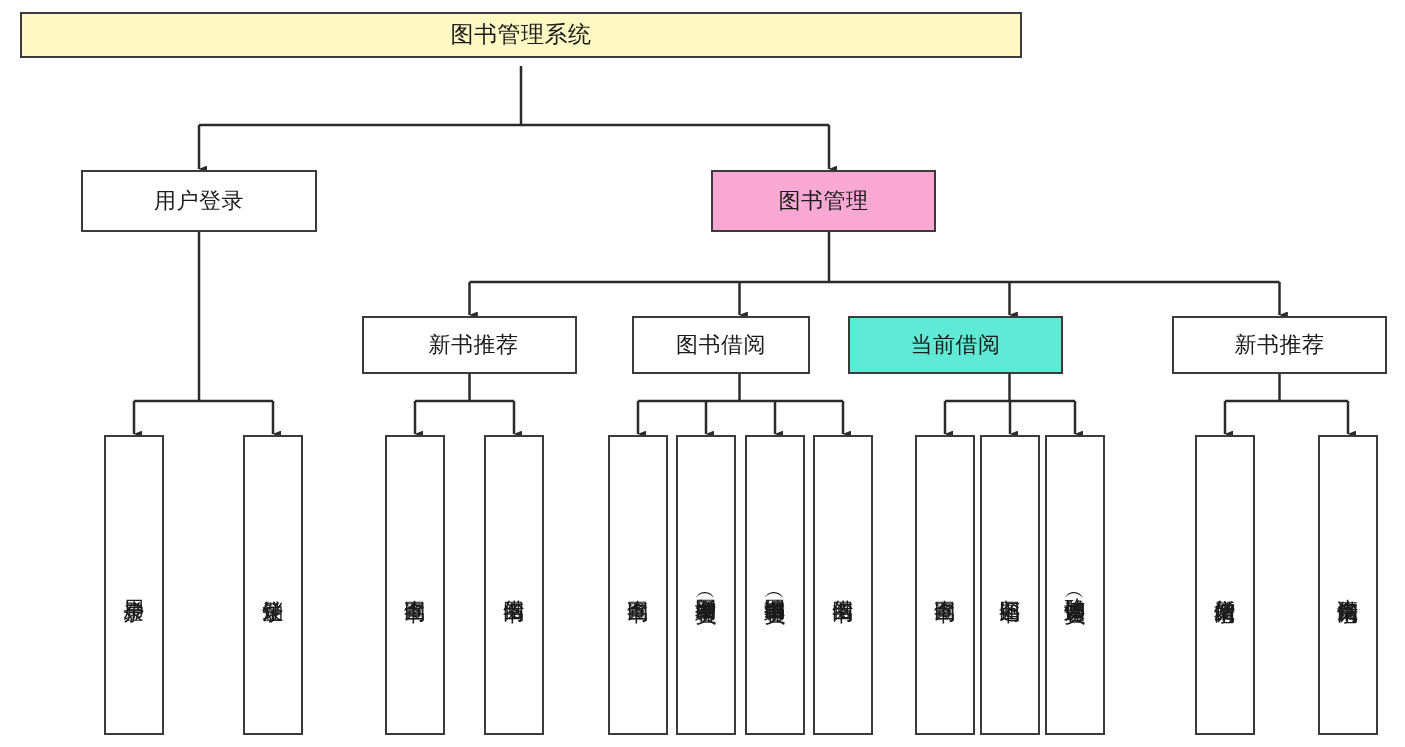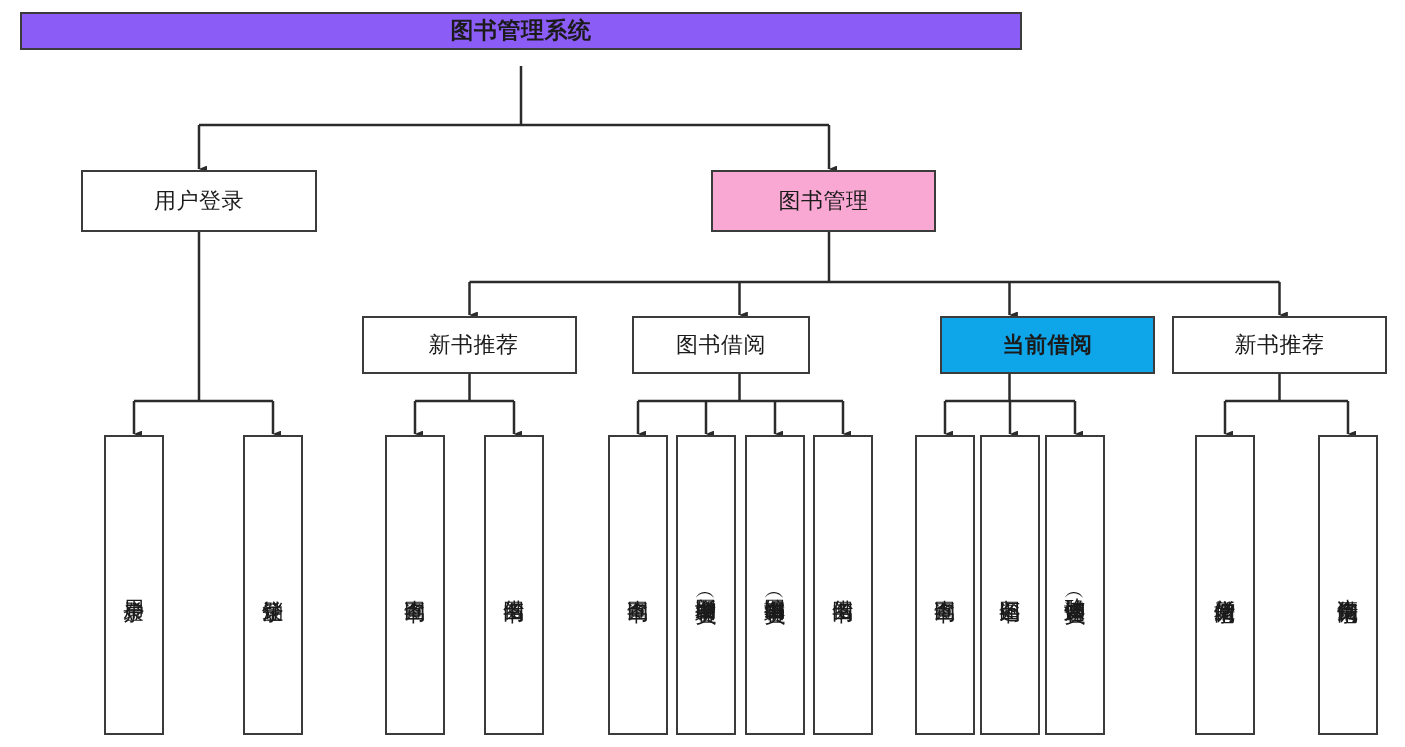--- a/index.html
+++ b/index.html
@@ -103,36 +103,36 @@
       <line x1="945" y1="401" x2="1075" y2="401" stroke="#2b2b2b" stroke-width="2.5"></line>
       <line x1="945" y1="401" x2="945" y2="434" stroke="#2b2b2b" stroke-width="2.5" marker-end="url(#arrowhead)"></line>
       <line x1="1010" y1="401" x2="1010" y2="434" stroke="#2b2b2b" stroke-width="2.5" marker-end="url(#arrowhead)"></line>
       <line x1="1075" y1="401" x2="1075" y2="434" stroke="#2b2b2b" stroke-width="2.5" marker-end="url(#arrowhead)"></line>
       <line x1="1279.5" y1="374" x2="1279.5" y2="401" stroke="#2b2b2b" stroke-width="2.5"></line>
       <line x1="1225" y1="401" x2="1348" y2="401" stroke="#2b2b2b" stroke-width="2.5"></line>
       <line x1="1225" y1="401" x2="1225" y2="434" stroke="#2b2b2b" stroke-width="2.5" marker-end="url(#arrowhead)"></line>
       <line x1="1348" y1="401" x2="1348" y2="434" stroke="#2b2b2b" stroke-width="2.5" marker-end="url(#arrowhead)"></line>
     </svg>
   <div id="nodes-layer">
-      <div class="node-box node-root" style="left: 20px; top: 12px; width: 1002px; height: 38px; border-color: rgb(59, 59, 59); background: #8b5cf6; font-weight: bold;">
+      <div class="node-box node-root" style="left: 20px; top: 12px; width: 1002px; height: 46px; border-color: rgb(59, 59, 59); background: #fef9c3;">
         <span class="node-label-h" style="color: rgb(27, 27, 27);">图书管理系统</span>
       </div>
       <div class="node-box" style="left: 81px; top: 170px; width: 236px; height: 62px; border-color: rgb(59, 59, 59); background: rgb(255, 255, 255);">
         <span class="node-label-h" style="color: rgb(27, 27, 27);">用户登录</span>
       </div>
       <div class="node-box" style="left: 711px; top: 170px; width: 225px; height: 62px; border-color: rgb(59, 59, 59); background: #f9a8d4;">
         <span class="node-label-h" style="color: rgb(27, 27, 27);">图书管理</span>
       </div>
       <div class="node-box" style="left: 362px; top: 316px; width: 215px; height: 58px; border-color: rgb(59, 59, 59); background: rgb(255, 255, 255);">
         <span class="node-label-h" style="color: rgb(27, 27, 27); margin-left: 8px;">新书推荐</span>
       </div>
       <div class="node-box" style="left: 632px; top: 316px; width: 178px; height: 58px; border-color: rgb(59, 59, 59); background: rgb(255, 255, 255);">
         <span class="node-label-h" style="color: rgb(27, 27, 27);">图书借阅</span>
       </div>
-      <div class="node-box" style="left: 940px; top: 316px; width: 215px; height: 58px; border-color: rgb(59, 59, 59); background: #0ea5e9; font-weight: bold;">
+      <div class="node-box" style="left: 848px; top: 316px; width: 215px; height: 58px; border-color: rgb(59, 59, 59); background: #5eead4;">
         <span class="node-label-h" style="color: rgb(27, 27, 27);">当前借阅</span>
       </div>
       <div class="node-box" style="left: 1172px; top: 316px; width: 215px; height: 58px; border-color: rgb(59, 59, 59); background: rgb(255, 255, 255);">
         <span class="node-label-h" style="color: rgb(27, 27, 27);">新书推荐</span>
       </div>
       <div class="node-box" style="left: 104px; top: 435px; width: 60px; height: 300px; border-color: rgb(59, 59, 59); background: rgb(255, 255, 255);">
         <span class="node-label-v" style="color: rgb(27, 27, 27);">用户登录</span>
       </div>
       <div class="node-box" style="left: 243px; top: 435px; width: 60px; height: 300px; border-color: rgb(59, 59, 59); background: rgb(255, 255, 255);">
         <span class="node-label-v" style="color: rgb(27, 27, 27);">注销登录</span>

